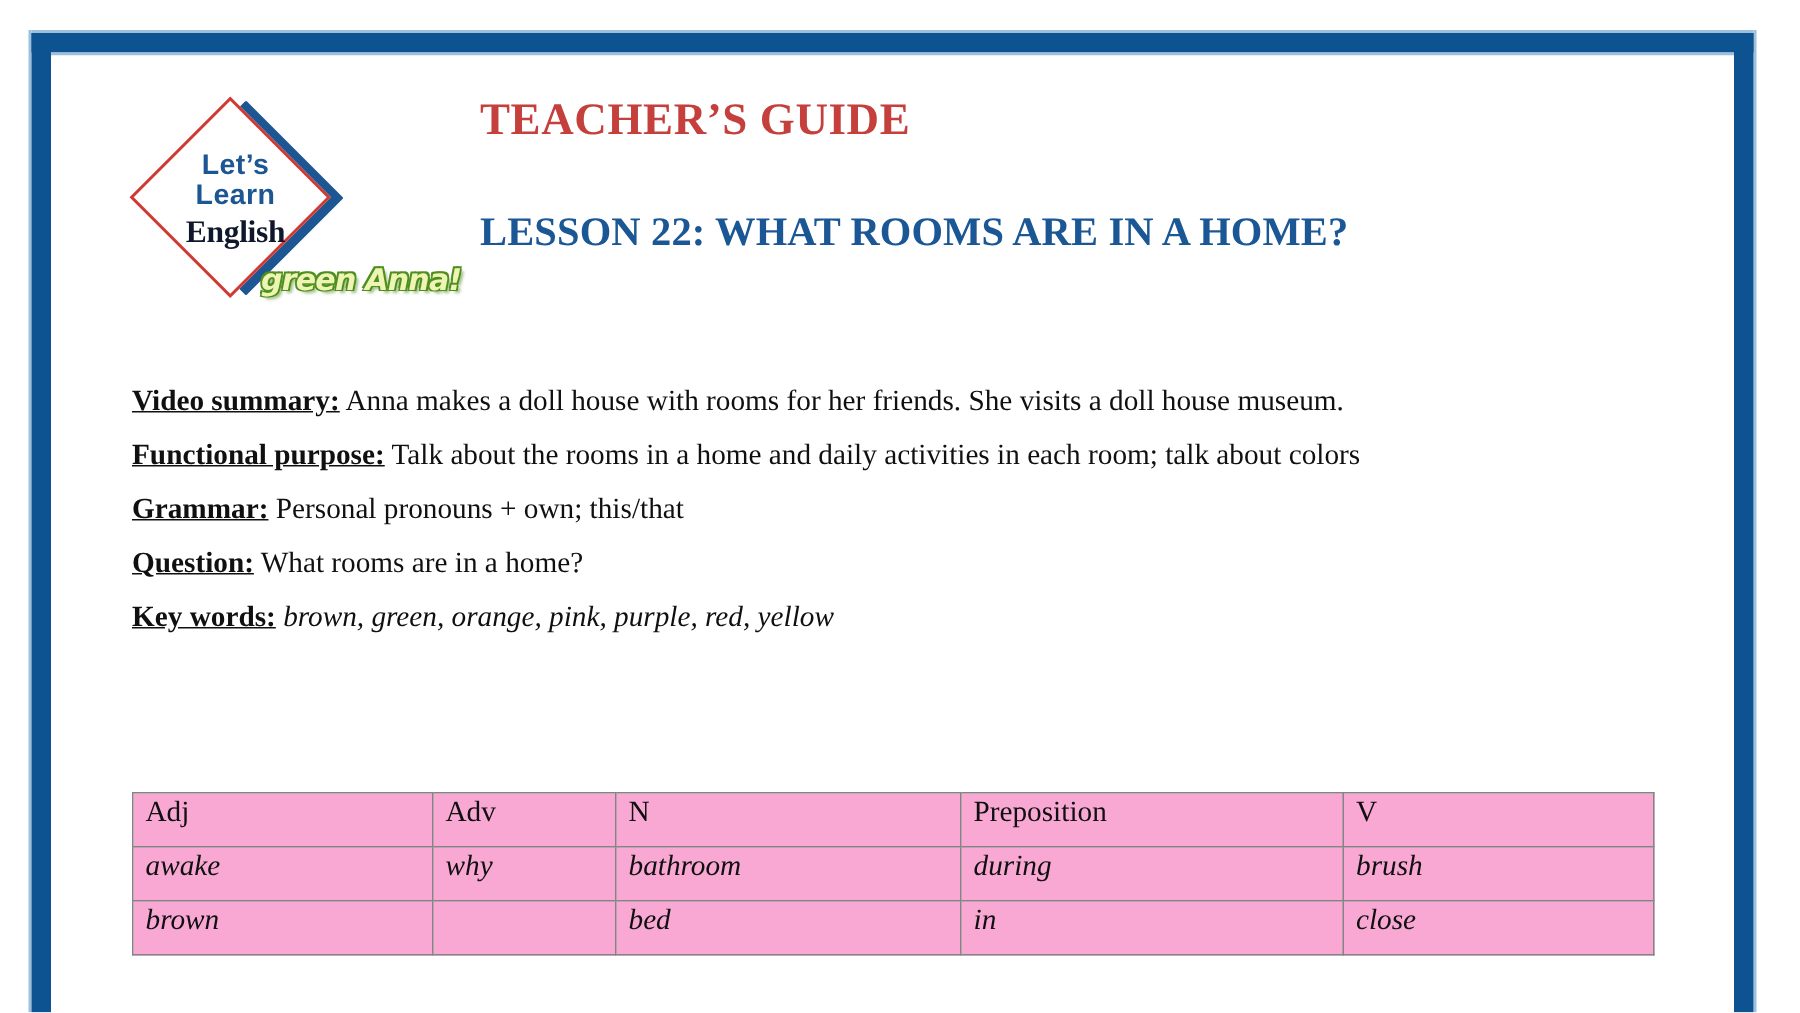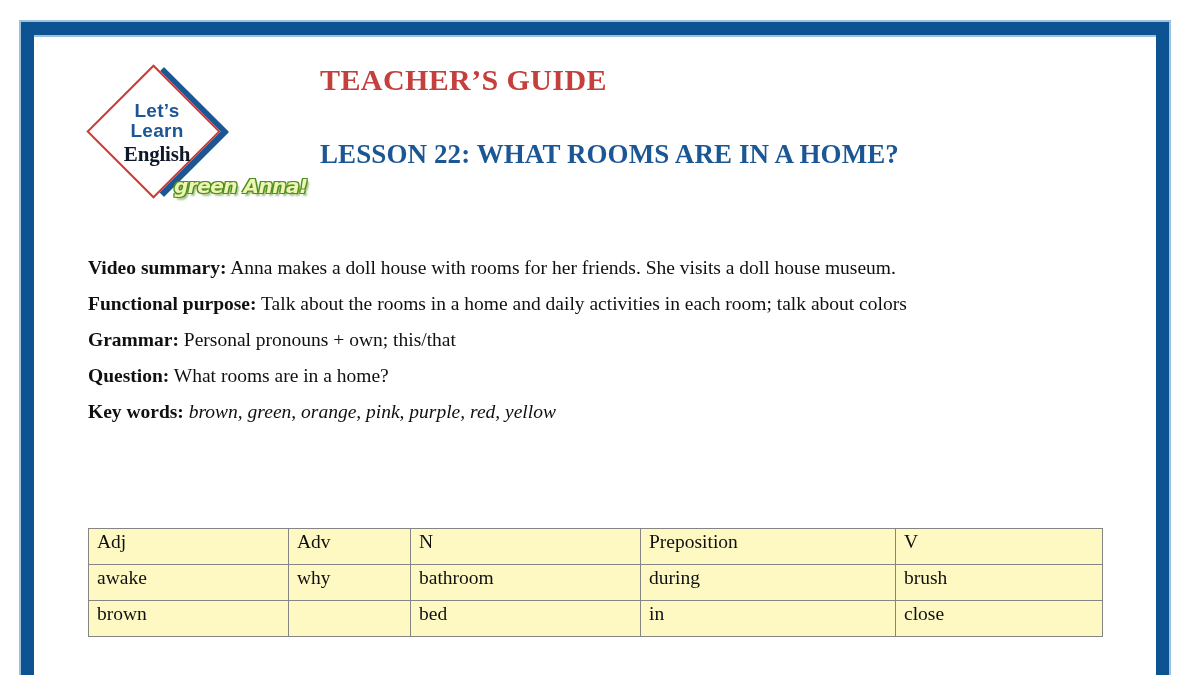--- a/index.html
+++ b/index.html
@@ -161,45 +161,45 @@
     left: 54px;
     top: 213px;
     width: 1025px;
   }
   .para {
     margin: 0 0 1px 0;
     font-size: 19.5px;
     line-height: 35px;
     color: #101010;
   }
-  .para .lbl { font-weight: bold; }
+  .para .lbl { font-weight: bold; text-decoration: underline; }
   .para .ital { font-style: italic; }
 
   
   #wordtable {
     position: absolute;
     left: 54px;
     top: 491px;
     width: 1014px;
     border-collapse: collapse;
     table-layout: fixed;
   }
   #wordtable th, #wordtable td {
     border: 1px solid #848484;
     padding: 3px 0 3px 8px;
     font-size: 19.5px;
     font-weight: normal;
     text-align: left;
     vertical-align: top;
     line-height: 1.0;
     color: #101010;
-    background: #fef9c3;
+    background: #f9a8d4;
   }
   #wordtable th { height: 36px; }
-  #wordtable td { height: 36px; }
+  #wordtable td { height: 36px; font-style: italic; }
   #wordtable col.c1 { width: 200px; }
   #wordtable col.c2 { width: 122px; }
   #wordtable col.c3 { width: 230px; }
   #wordtable col.c4 { width: 255px; }
   #wordtable col.c5 { width: 207px; }
 </style>
 </head>
 <body>
 
 <div id="page">

